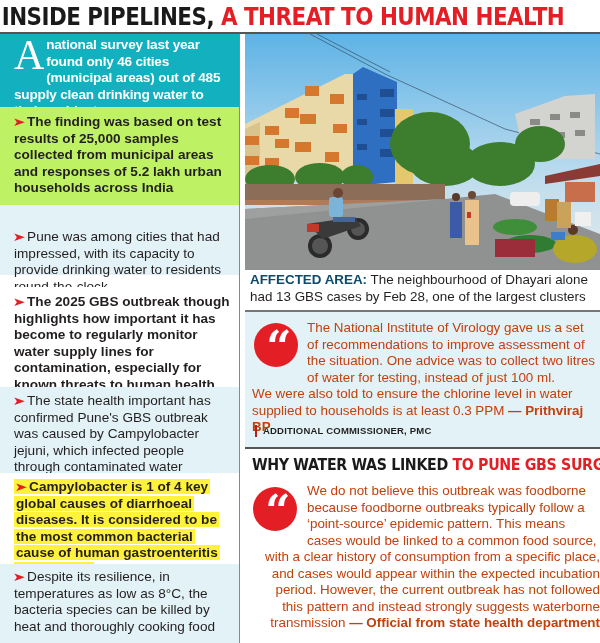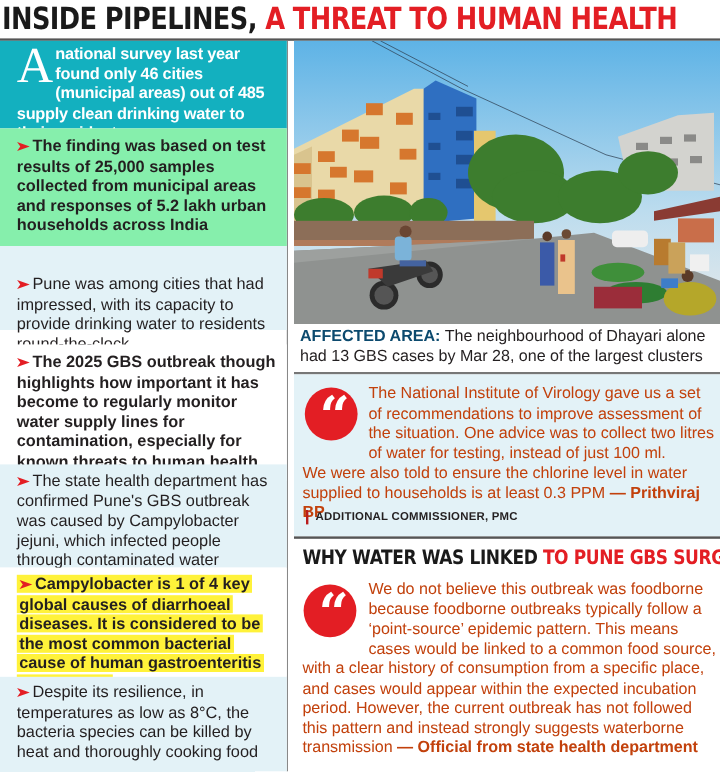--- a/index.html
+++ b/index.html
@@ -15,21 +15,21 @@
     }
     .headline .black { color: #1a1a1a; }
     .headline .red { color: #e31e24; }
     .rule-top { position: absolute; left: 0; top: 32px; width: 600px; height: 2px; background: #555; }
 
     
     .left { position: absolute; left: 0; top: 34px; width: 240px; height: 609px; border-right: 1px solid #888; }
     .block { position: absolute; left: 0; width: 239px; padding: 0 8px 0 14px; font-size: 13.6px; line-height: 16.6px; }
     .block.intro { background: #13b0bf; color: #fff; font-weight: bold; top: 0; height: 73px; padding-top: 3px; padding-left: 14px; letter-spacing: -0.2px; }
     .dropcap { float: left; font-family: "Liberation Serif", "DejaVu Serif", serif; font-weight: normal; font-size: 42px; line-height: 32px; margin: 2px 2px 0 0; color: #fff; }
-    .block.b1 { top: 73px; height: 98px; background: #86efac; font-weight: bold; padding-top: 7px; }
+    .block.b1 { top: 73px; height: 98px; background: #bef264; font-weight: bold; padding-top: 7px; }
     .block.b2 { top: 171px; height: 70px; background: #e3f2f7; padding-top: 24px; }
     .block.b3 { top: 253px; height: 114px; background: #ffffff; font-weight: bold; padding-top: 7px; }
     .block.b4 { top: 353px; height: 86px; background: #e3f2f7; padding-top: 6px; }
     .block.b5 { top: 439px; height: 91px; background: #ffffff; font-weight: bold; padding-top: 6px; }
     .block.b6 { top: 530px; height: 79px; background: #e3f2f7; padding-top: 5px; }
     .hl { background: #fff23a; box-decoration-break: clone; -webkit-box-decoration-break: clone; padding: 0 2px; }
     .arrow { color: #e31e24; font-size: 12px; display: inline-block; margin-right: 3px; transform: scaleX(1.3); }
 
     
     .photo { position: absolute; left: 245px; top: 34px; width: 355px; height: 236px; overflow: hidden; background: linear-gradient(180deg, #6fb8e6 0%, #a9d4ef 40%, #dbe7ea 65%, #cfd6d6 100%); }
@@ -46,21 +46,21 @@
     .qtext .who { font-weight: bold; }
     .q1-indent { position: absolute; left: 62px; top: 8px; width: 290px; }
     .q1-full { position: absolute; left: 7px; top: 74px; width: 348px; }
     .designation { position: absolute; left: 10px; top: 113px; font-size: 9.5px; font-weight: bold; letter-spacing: 0.2px; color: #231f20; padding-left: 6px; border-left: 2px solid #b91c1c; line-height: 12px; }
     .rule-mid2 { position: absolute; left: 245px; top: 447px; width: 355px; height: 2px; background: #555; }
 
     .sub-head { position: absolute; left: 252px; top: 455px; font-family: "DejaVu Sans", sans-serif; font-weight: bold; font-size: 16.5px; letter-spacing: -0.4px; white-space: nowrap; transform: scaleX(0.86); transform-origin: left center; }
     .sub-head .black { color: #1a1a1a; }
     .sub-head .red { color: #e31e24; }
     .q2-indent { position: absolute; left: 307px; top: 483px; width: 293px; }
-    .q2-full { position: absolute; left: 252px; top: 549px; width: 348px; }
+    .q2-full { position: absolute; left: 252px; top: 549px; width: 348px; text-align: right; }
   </style>
 </head>
 <body>
 
 <div class="headline">
   <span class="black">INSIDE PIPELINES, </span><span class="red">A THREAT TO HUMAN HEALTH</span>
 </div>
 <div class="rule-top"></div>
 
 <div class="left">
@@ -72,21 +72,21 @@
   <div class="block b1">
     <span class="arrow">➤</span><span>The finding was based on test results of 25,000 samples collected from municipal areas and responses of 5.2 lakh urban households across India</span>
   </div>
   <div class="block b2">
     <span class="arrow">➤</span><span>Pune was among cities that had impressed, with its capacity to provide drinking water to residents round-the-clock</span>
   </div>
   <div class="block b3">
     <span class="arrow">➤</span><span>The 2025 GBS outbreak though highlights how important it has become to regularly monitor water supply lines for contamination, especially for known threats to human health</span>
   </div>
   <div class="block b4">
-    <span class="arrow">➤</span><span>The state health department has confirmed Pune's GBS outbreak was caused by Campylobacter jejuni, which infected people through contaminated water</span>
+    <span class="arrow">➤</span><span>The state health important has confirmed Pune's GBS outbreak was caused by Campylobacter jejuni, which infected people through contaminated water</span>
   </div>
   <div class="block b5">
     <span class="hl"><span class="arrow">➤</span><span>Campylobacter is 1 of 4 key global causes of diarrhoeal diseases. It is considered to be the most common bacterial cause of human gastroenteritis in the world</span></span>
   </div>
   <div class="block b6">
     <span class="arrow">➤</span><span>Despite its resilience, in temperatures as low as 8°C, the bacteria species can be killed by heat and thoroughly cooking food</span>
   </div>
 </div>
 
 <div class="photo">
@@ -193,21 +193,21 @@
       <circle cx="328" cy="196" r="5" fill="#5a3a28"></circle>
       <rect x="300" y="165" width="14" height="22" fill="#b87b2f"></rect>
       <rect x="312" y="168" width="14" height="26" fill="#caa25a"></rect>
       <rect x="330" y="178" width="16" height="14" fill="#f0f0f0"></rect>
       <rect x="306" y="198" width="14" height="8" fill="#3d7dc9"></rect>
     </g>
   </svg>
 </div>
 
 <div class="caption">
-  <span class="lbl">AFFECTED AREA:</span><span> The neighbourhood of Dhayari alone had 13 GBS cases by Mar 28, one of the largest clusters</span>
+  <span class="lbl">AFFECTED AREA:</span><span> The neighbourhood of Dhayari alone had 13 GBS cases by Feb 28, one of the largest clusters</span>
 </div>
 <div class="rule-mid"></div>
 
 <div class="quote1">
   <div class="quote-icon" style="left:9px; top:11px;">
       <span>“</span>
     </div>
   <div class="qtext q1-indent">The National Institute of Virology gave us a set of recommendations to improve assessment of the situation. One advice was to collect two litres of water for testing, instead of just 100 ml.</div>
   <div class="qtext q1-full">
     <span>We were also told to ensure the chlorine level in water supplied to households is at least 0.3 PPM </span><span class="who">— Prithviraj BP</span>

